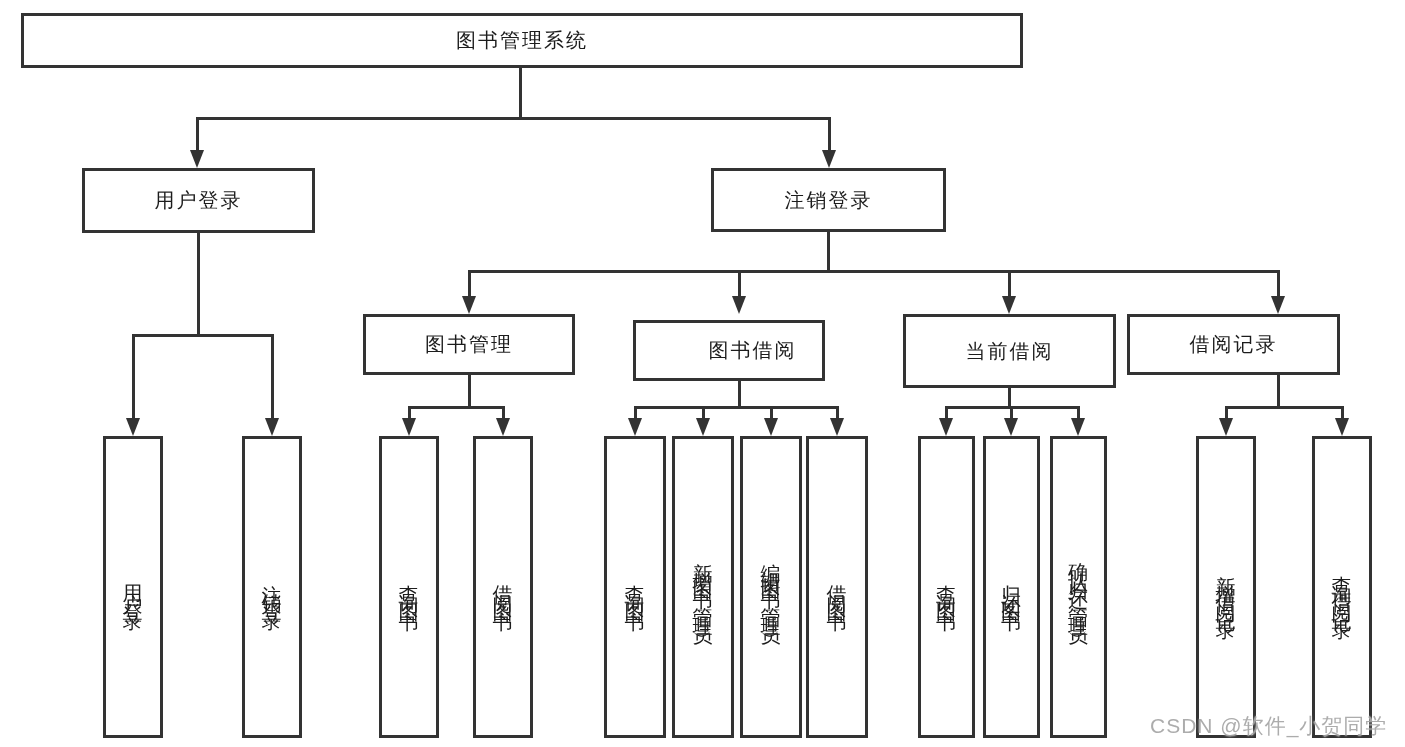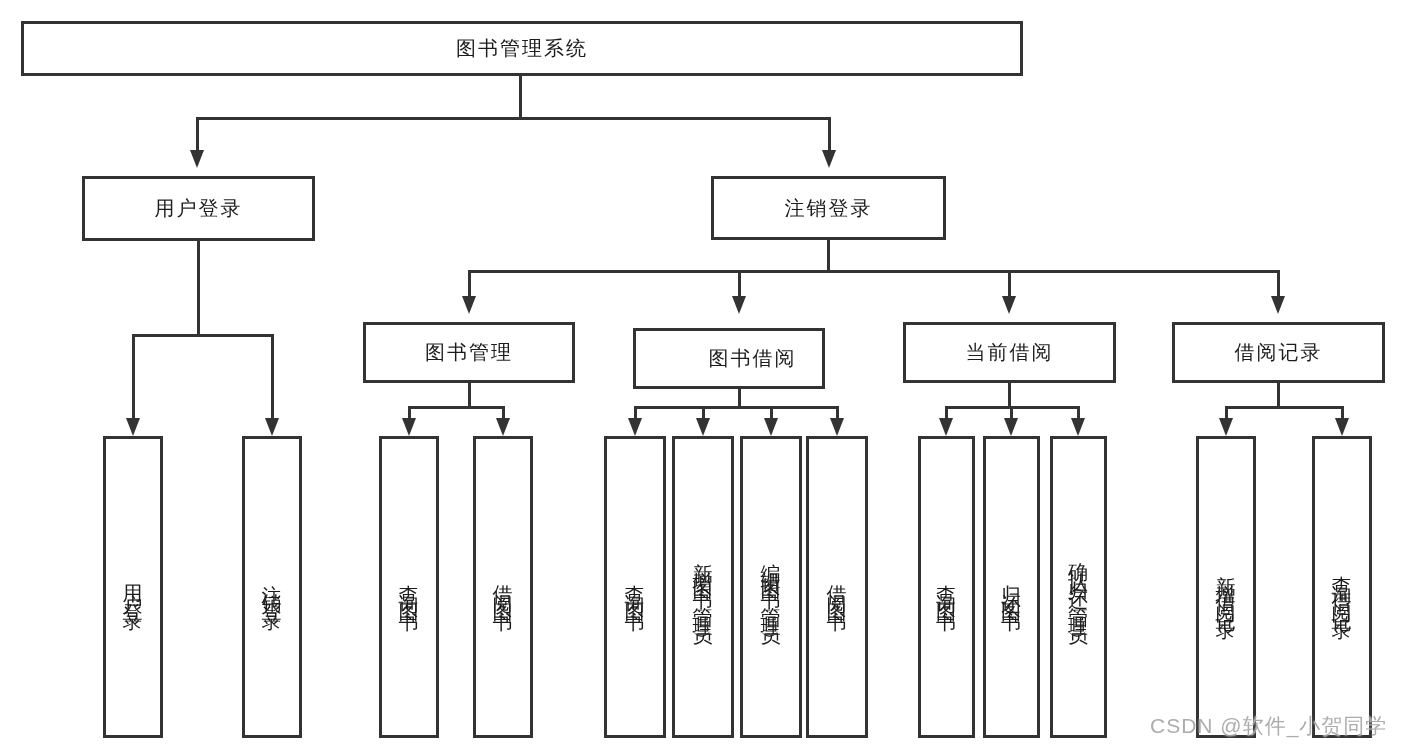--- a/index.html
+++ b/index.html
@@ -23,21 +23,20 @@
     color: #1c1c1c;
     display: flex;
     align-items: center;
     justify-content: center;
     font-size: 20px;
     z-index: 2;
   }
   .node.h {
     letter-spacing: 2px;
     white-space: nowrap;
-    margin-top: 8px;
   }
   .node.v {
     writing-mode: vertical-rl;
     text-orientation: mixed;
     letter-spacing: 9px;
     line-height: 1;
   }
   .cline {
     position: absolute;
     background: #333333;
@@ -121,22 +120,22 @@
       <div class="arrowhead" style="left: 1219px; top: 418px;"></div>
       <div class="cline" style="left: 1340.5px; top: 407px; width: 3px; height: 15px;"></div>
       <div class="arrowhead" style="left: 1335px; top: 418px;"></div>
     </div>
   <div id="nodes">
       <div class="node h" style="left: 21px; top: 13px; width: 1002px; height: 55px;">图书管理系统</div>
       <div class="node h" style="left: 82px; top: 168px; width: 233px; height: 65px;">用户登录</div>
       <div class="node h" style="left: 711px; top: 168px; width: 235px; height: 64px;">注销登录</div>
       <div class="node h" style="left: 363px; top: 314px; width: 212px; height: 61px;">图书管理</div>
       <div class="node h" style="left: 633px; top: 320px; width: 192px; height: 61px; padding-left: 47px;">图书借阅</div>
-      <div class="node h" style="left: 903px; top: 314px; width: 213px; height: 61px; text-align: right;">当前借阅</div>
-      <div class="node h" style="left: 1172px; top: 314px; width: 213px; height: 61px;">借阅记录</div>
+      <div class="node h" style="left: 903px; top: 314px; width: 213px; height: 74px; text-align: right;">当前借阅</div>
+      <div class="node h" style="left: 1127px; top: 314px; width: 213px; height: 61px;">借阅记录</div>
       <div class="node v" style="left: 103px; top: 436px; width: 60px; height: 302px;">用户登录</div>
       <div class="node v" style="left: 242px; top: 436px; width: 60px; height: 302px;">注销登录</div>
       <div class="node v" style="left: 379px; top: 436px; width: 60px; height: 302px;">查询图书</div>
       <div class="node v" style="left: 473px; top: 436px; width: 60px; height: 302px;">借阅图书</div>
       <div class="node v" style="left: 604px; top: 436px; width: 62px; height: 302px;">查询图书</div>
       <div class="node v" style="left: 672px; top: 436px; width: 62px; height: 302px;">新增图书（管理员）</div>
       <div class="node v" style="left: 740px; top: 436px; width: 62px; height: 302px;">编辑图书（管理员）</div>
       <div class="node v" style="left: 806px; top: 436px; width: 62px; height: 302px;">借阅图书</div>
       <div class="node v" style="left: 918px; top: 436px; width: 57px; height: 302px;">查询图书</div>
       <div class="node v" style="left: 983px; top: 436px; width: 57px; height: 302px;">归还图书</div>

